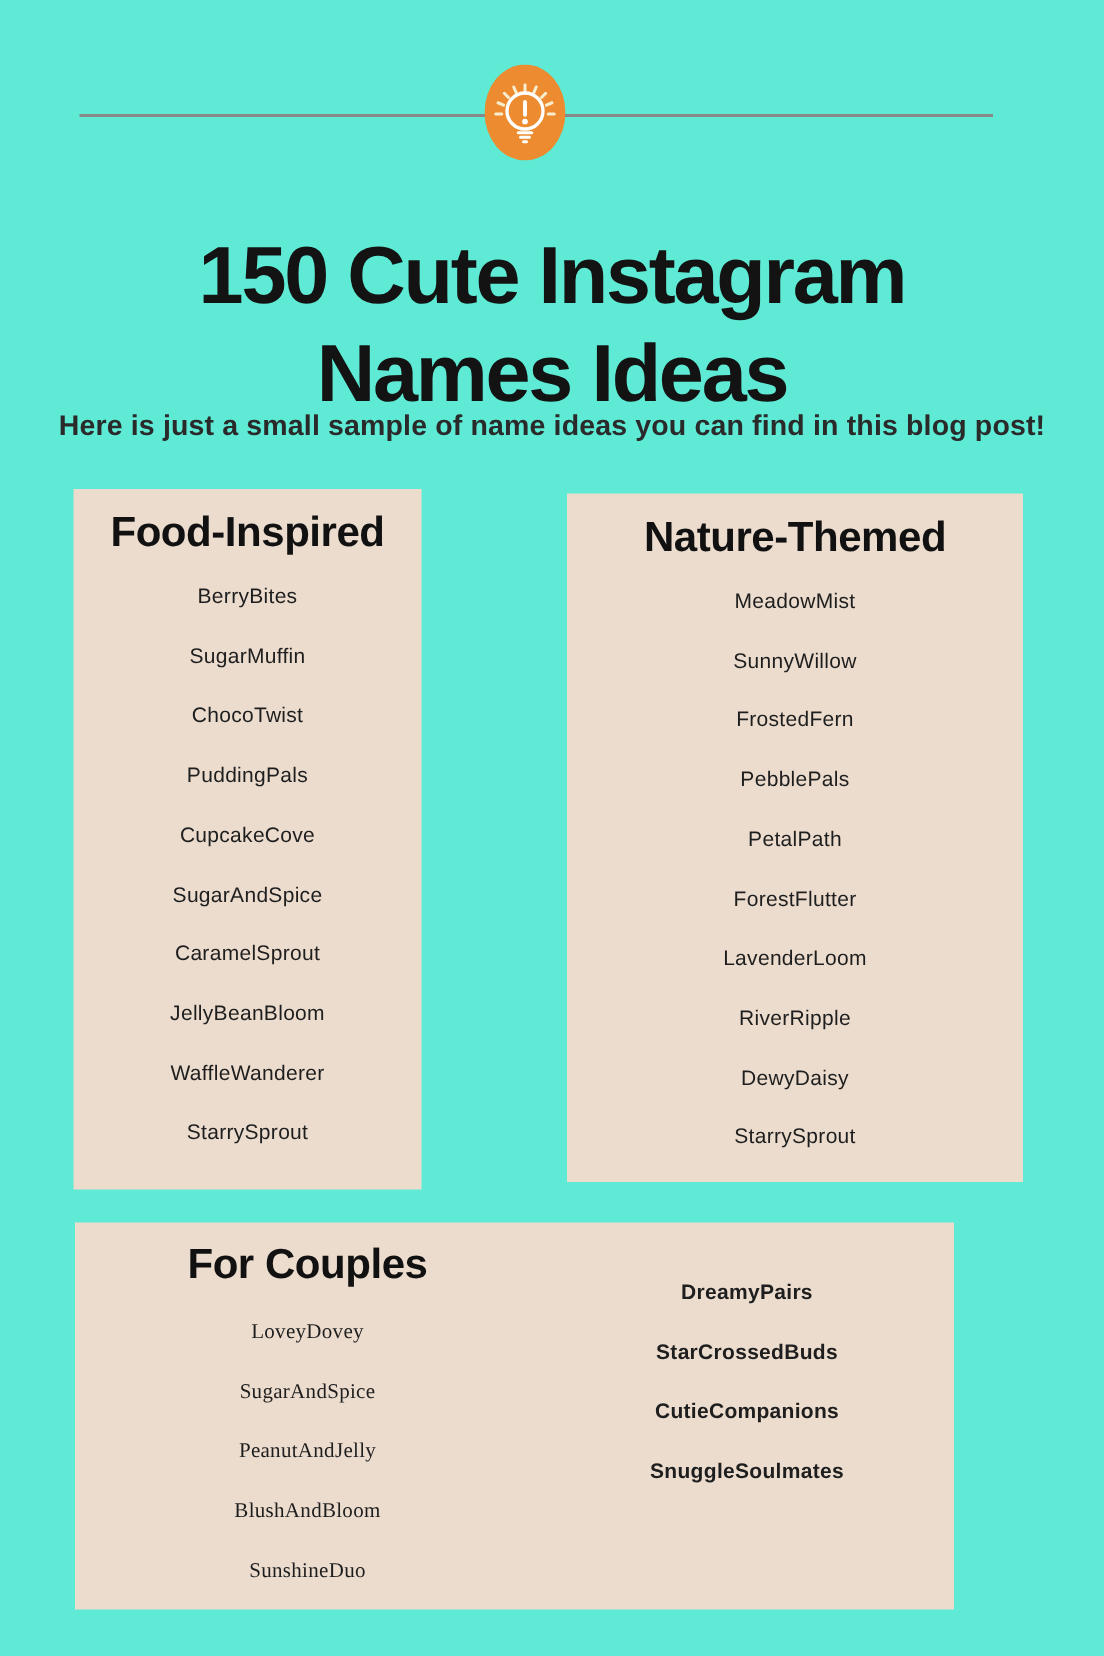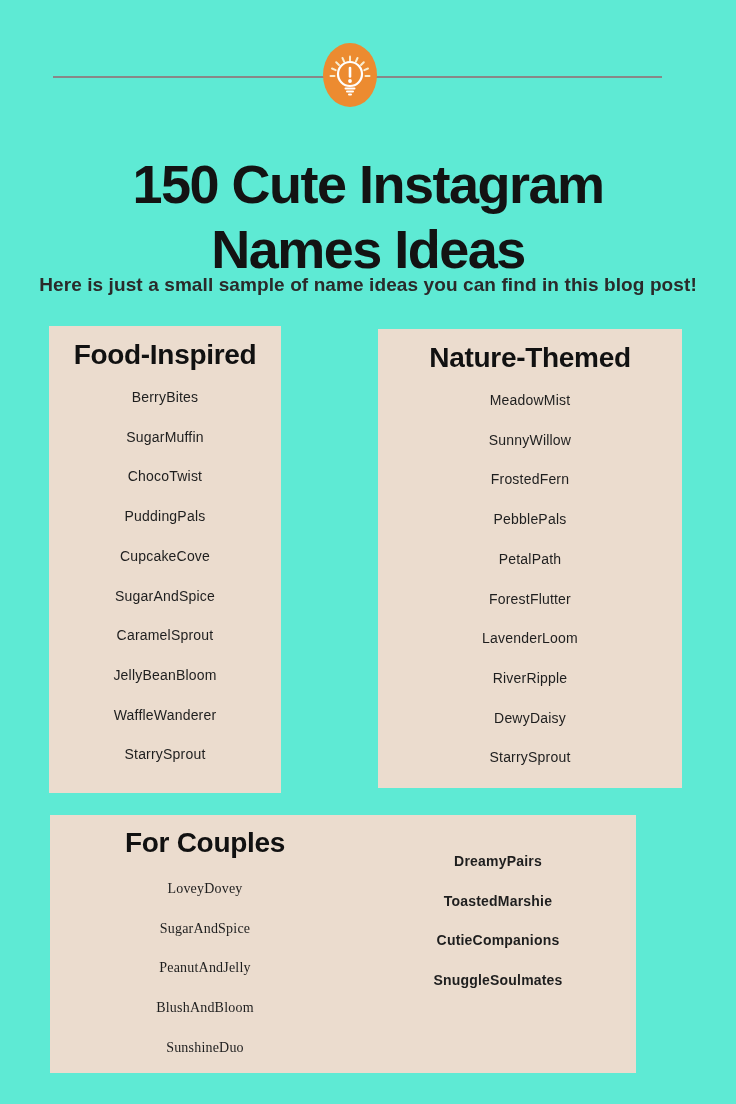--- a/index.html
+++ b/index.html
@@ -127,21 +127,21 @@
           <div class="item">LoveyDovey</div>
           <div class="item">SugarAndSpice</div>
           <div class="item">PeanutAndJelly</div>
           <div class="item">BlushAndBloom</div>
           <div class="item">SunshineDuo</div>
         </div>
     </div>
     <div class="couples-right">
       <div class="name-list">
           <div class="item">DreamyPairs</div>
-          <div class="item">ToastedMarshie</div>
+          <div class="item">StarCrossedBuds</div>
           <div class="item">CutieCompanions</div>
           <div class="item">SnuggleSoulmates</div>
         </div>
     </div>
   </div>
 
 
 </div>
 
 </body></html>

